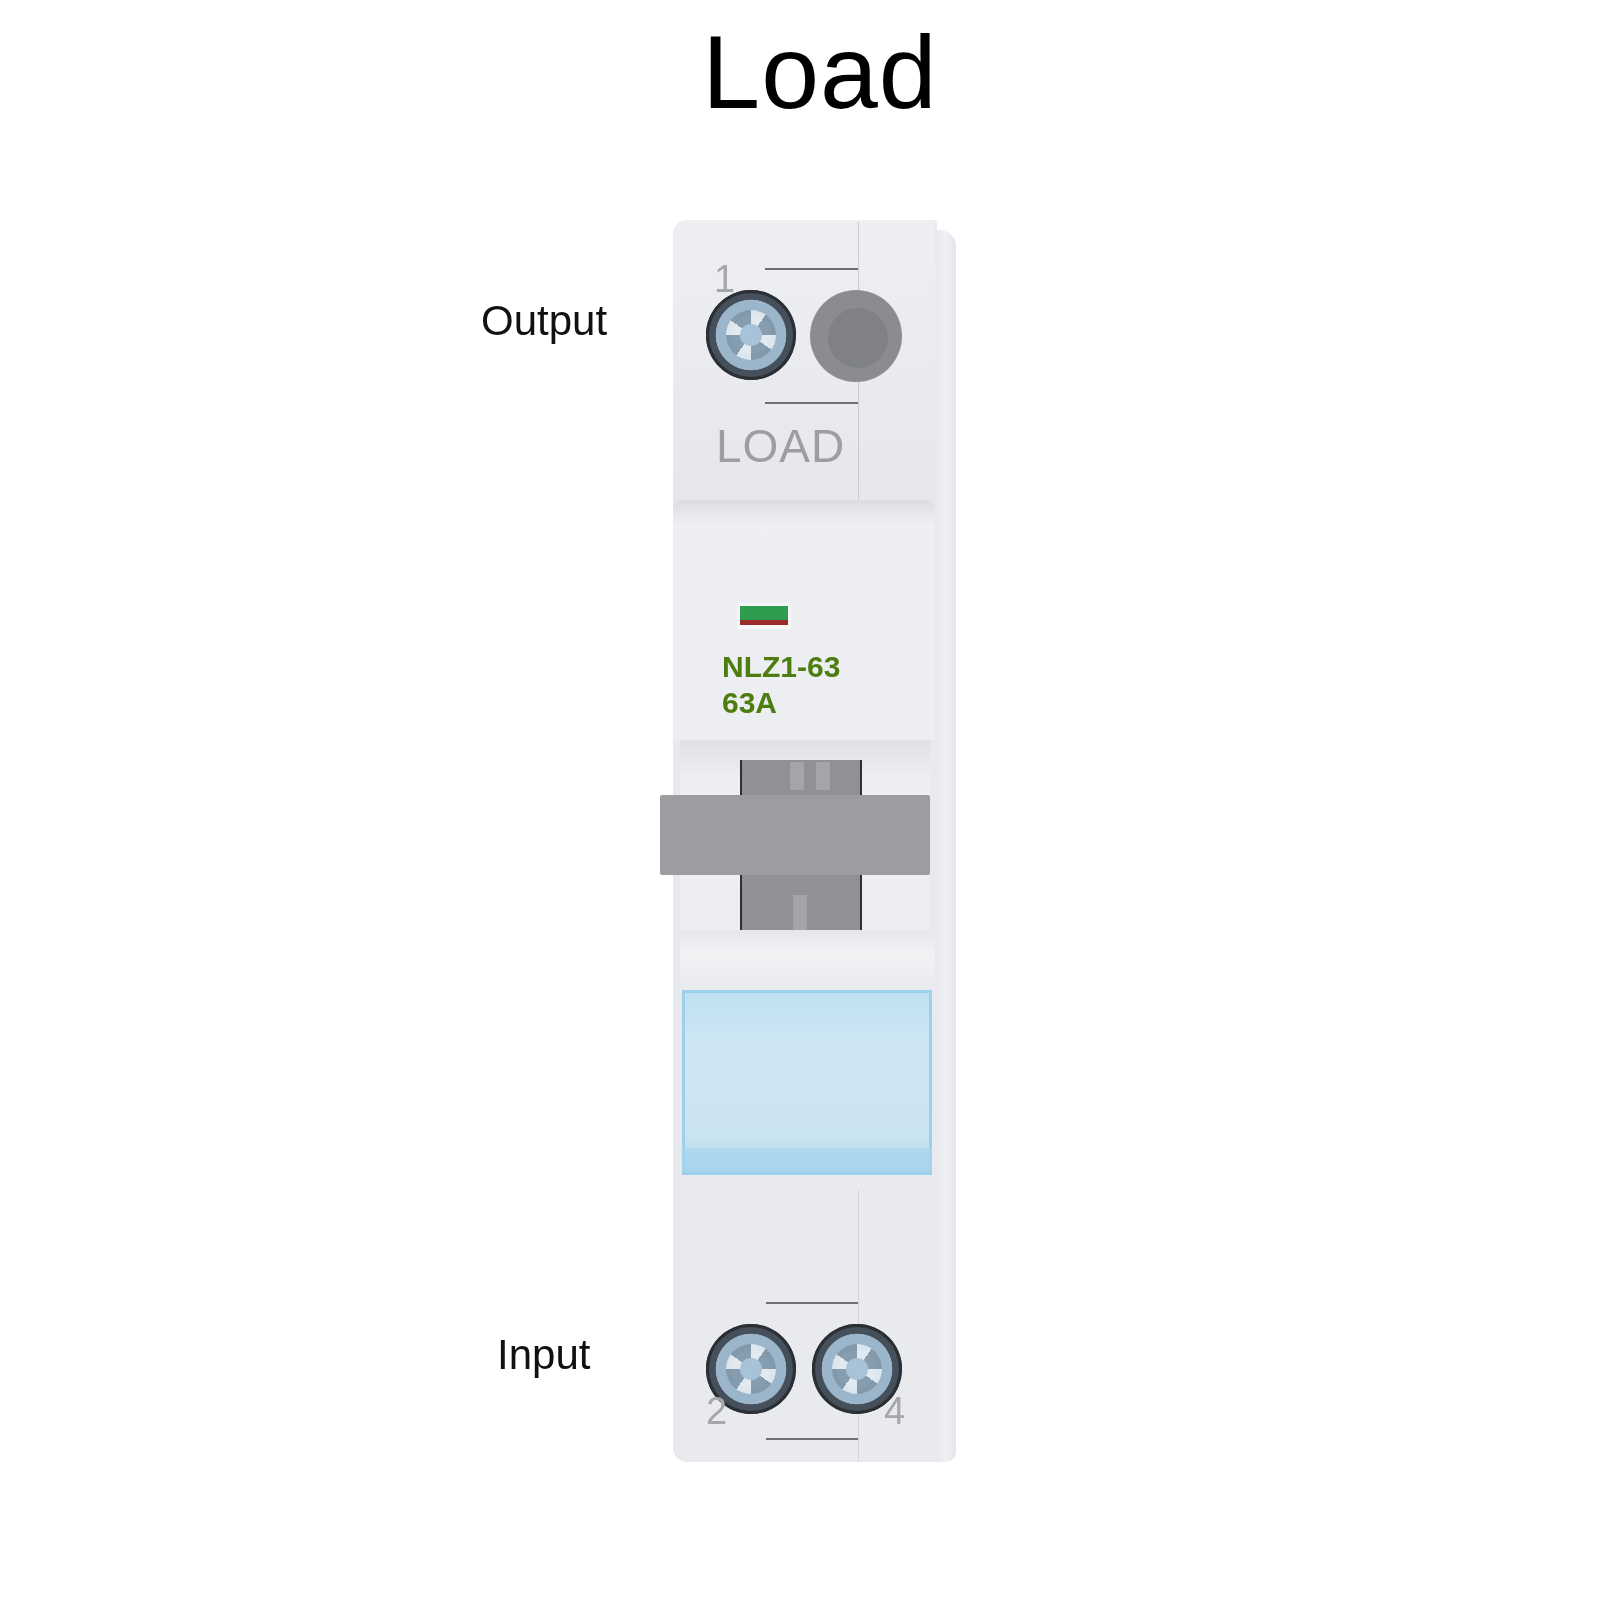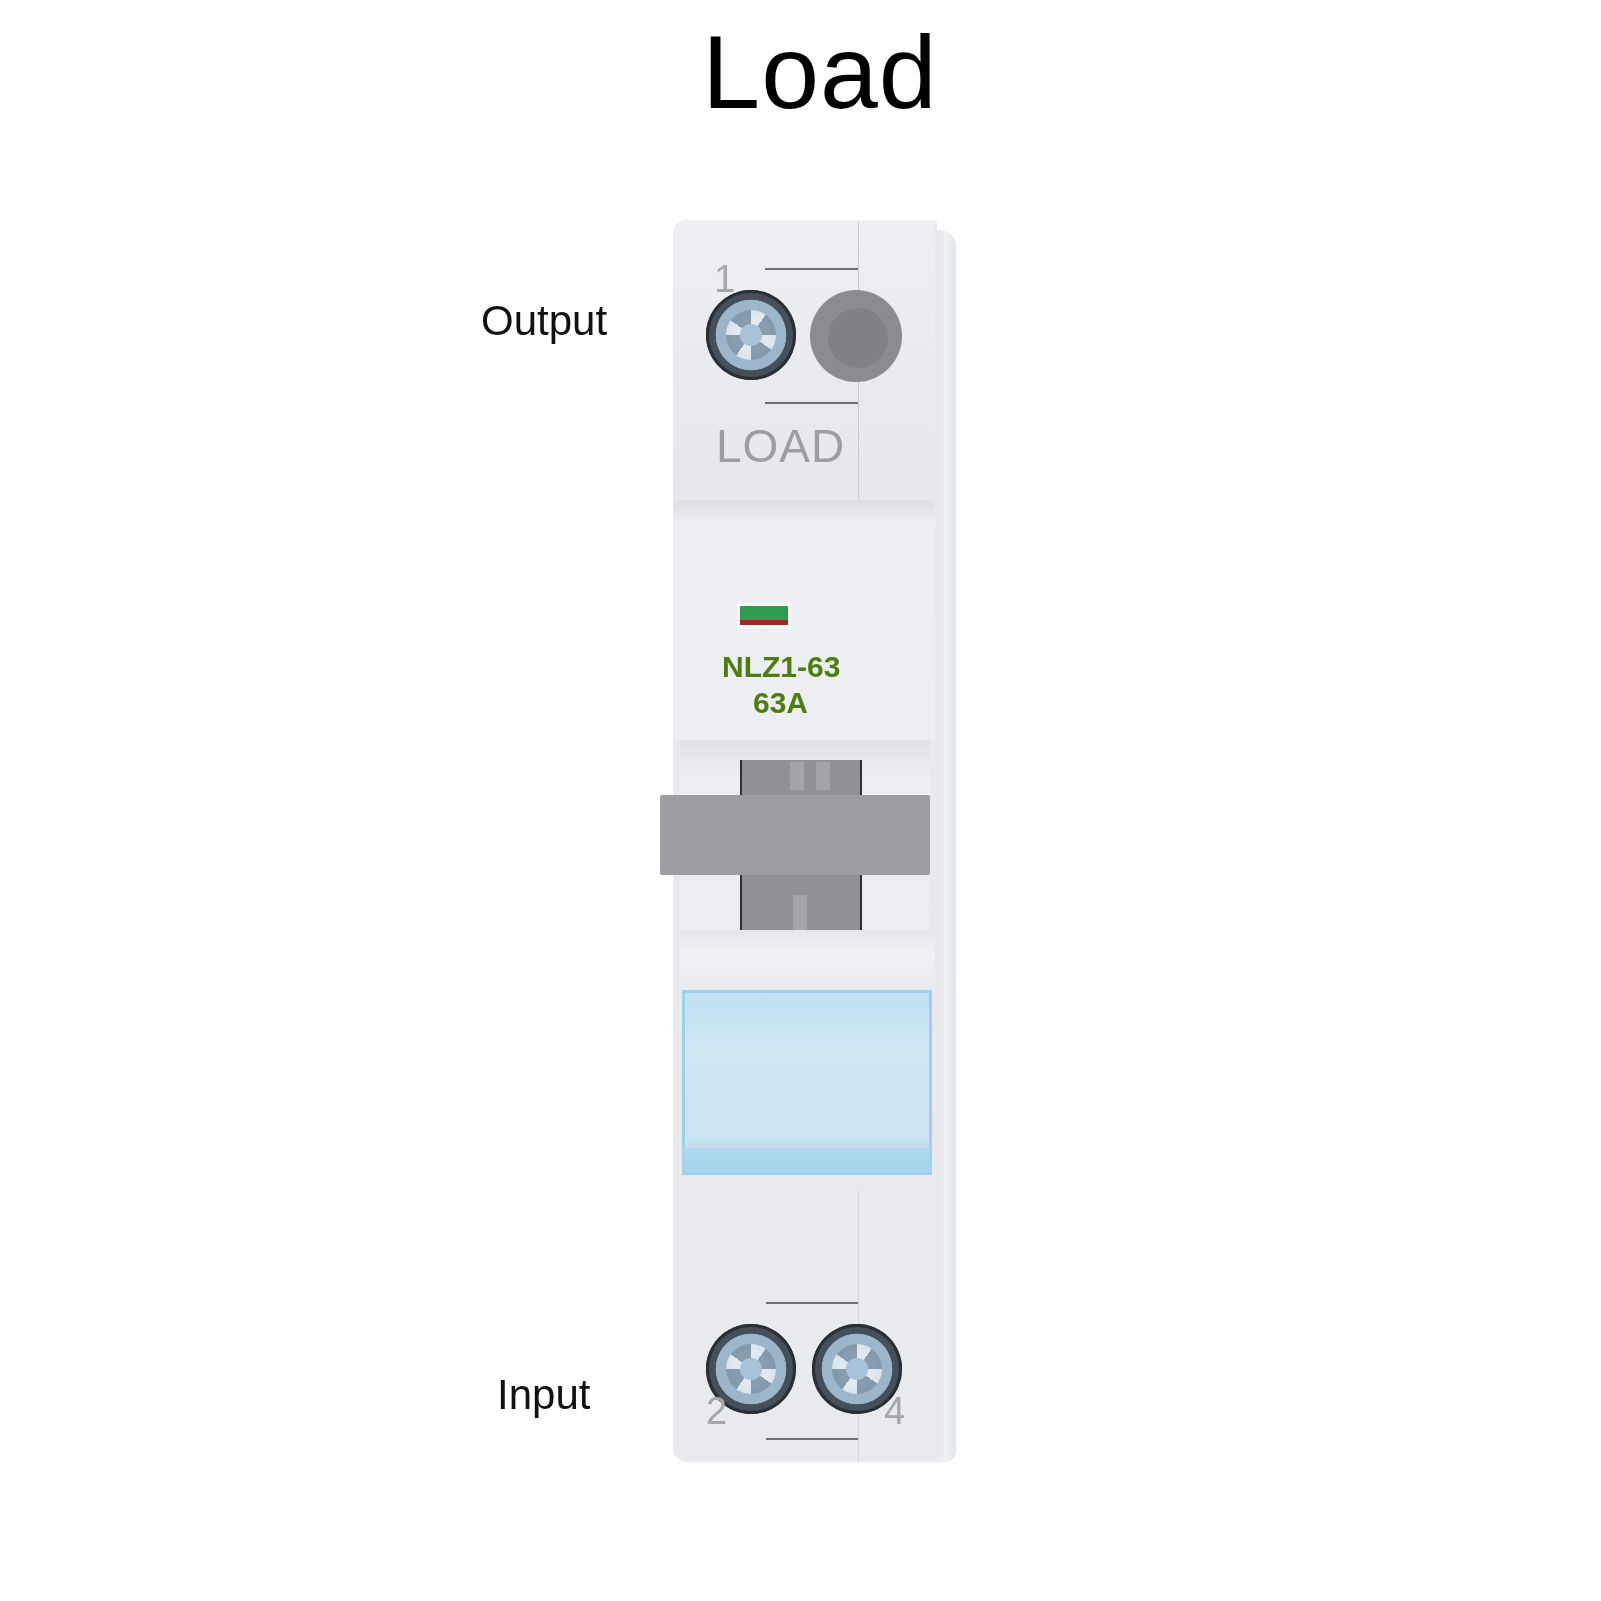--- a/index.html
+++ b/index.html
@@ -33,42 +33,42 @@
     .cover { left: 682px; top: 990px; width: 250px; height: 185px; background: linear-gradient(180deg,#bfe0f2,#cfe7f3 30%,#cbe4f1 80%,#a9d3ea); border: 3px solid #9cd0ec; box-sizing: border-box; }
     .cover-hinge { left: 680px; top: 930px; width: 255px; height: 62px; background: linear-gradient(180deg,#e6e7eb,#f1f2f4 40%,#e9eaee); }
     .cover-bottom { left: 682px; top: 1148px; width: 250px; height: 24px; background: #a6d5ee; opacity: .7; }
   </style>
 </head>
 <body>
 
 <div class="abs title">Load</div>
 
 <div class="abs side-label" style="left:481px; top:300px;">Output</div>
-<div class="abs side-label" style="left:497px; top:1334px;margin-top:40px;">Input</div>
+<div class="abs side-label" style="left:497px; top:1334px;">Input</div>
 
 <div>
   <div class="abs body-strip"></div>
   <div class="abs body-main"></div>
 
   <div class="abs top-block"></div>
   <div class="abs seam"></div>
   <div class="abs term-box" style="left:765px; top:268px; width:93px; height:132px;"></div>
   <div class="abs num" style="left:714px; top:260px;">1</div>
   <div class="abs screw" style="left:706px; top:290px; width:90px; height:90px;"></div>
   <div class="abs plug" style="left:810px; top:290px; width:92px; height:92px;">
     <div class="abs plug-inner" style="left:18px; top:18px; width:60px; height:60px;"></div>
   </div>
   <div class="abs load-label" style="left:716px; top:423px;">LOAD</div>
 
   <div class="abs mid-block"></div>
   <div class="abs led"></div>
   <div class="abs led-green"></div>
   <div class="abs led-red"></div>
   <div class="abs model" style="left:722px; top:652px;">NLZ1-63</div>
-  <div class="abs model" style="left:722px; top:688px;margin-left:31px;">63A</div>
+  <div class="abs model" style="left:722px; top:688px;">63A</div>
 
   <div class="abs switch-area"></div>
   <div class="abs toggle-back"></div>
   <div class="abs toggle-slot" style="left:790px; top:762px; width:14px; height:28px; background:#a3a5a9;"></div>
   <div class="abs toggle-slot" style="left:816px; top:762px; width:14px; height:28px; background:#a3a5a9;"></div>
   <div class="abs toggle-bar"></div>
   <div class="abs toggle-slot" style="left:793px; top:895px; width:14px; height:40px; background:#a3a5a9;"></div>
 
   <div class="abs cover-hinge"></div>
   <div class="abs cover"></div>

